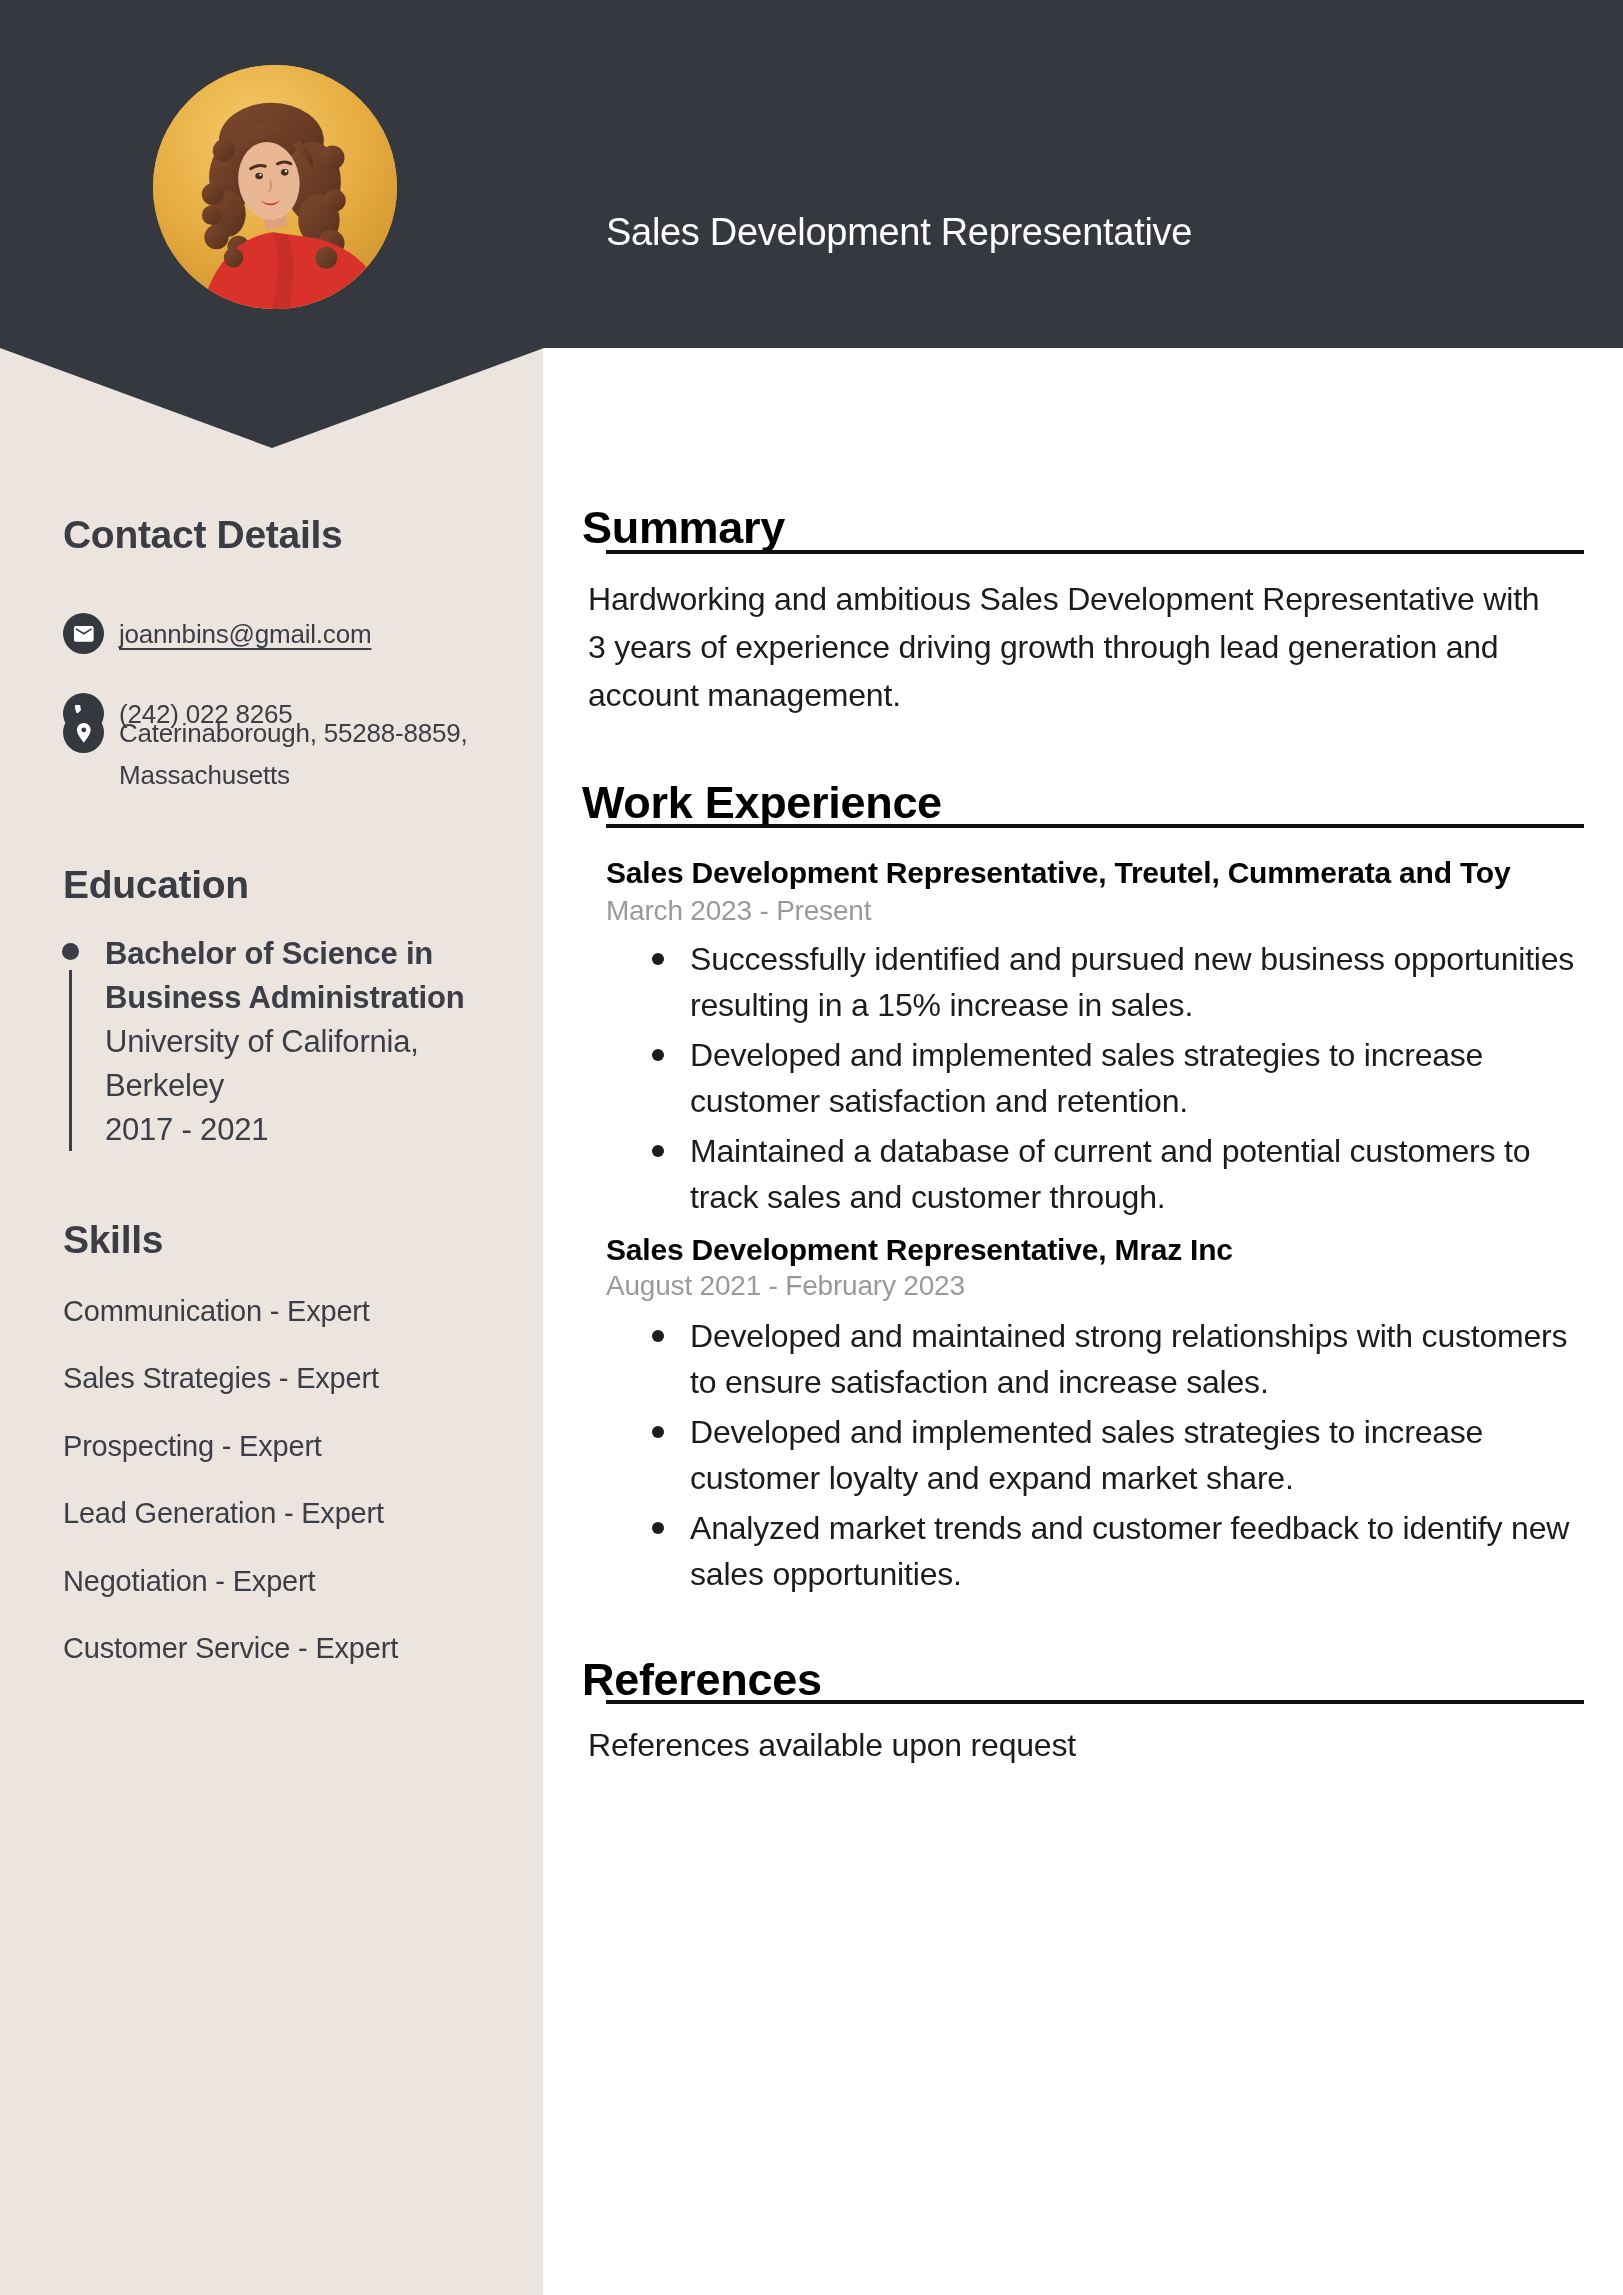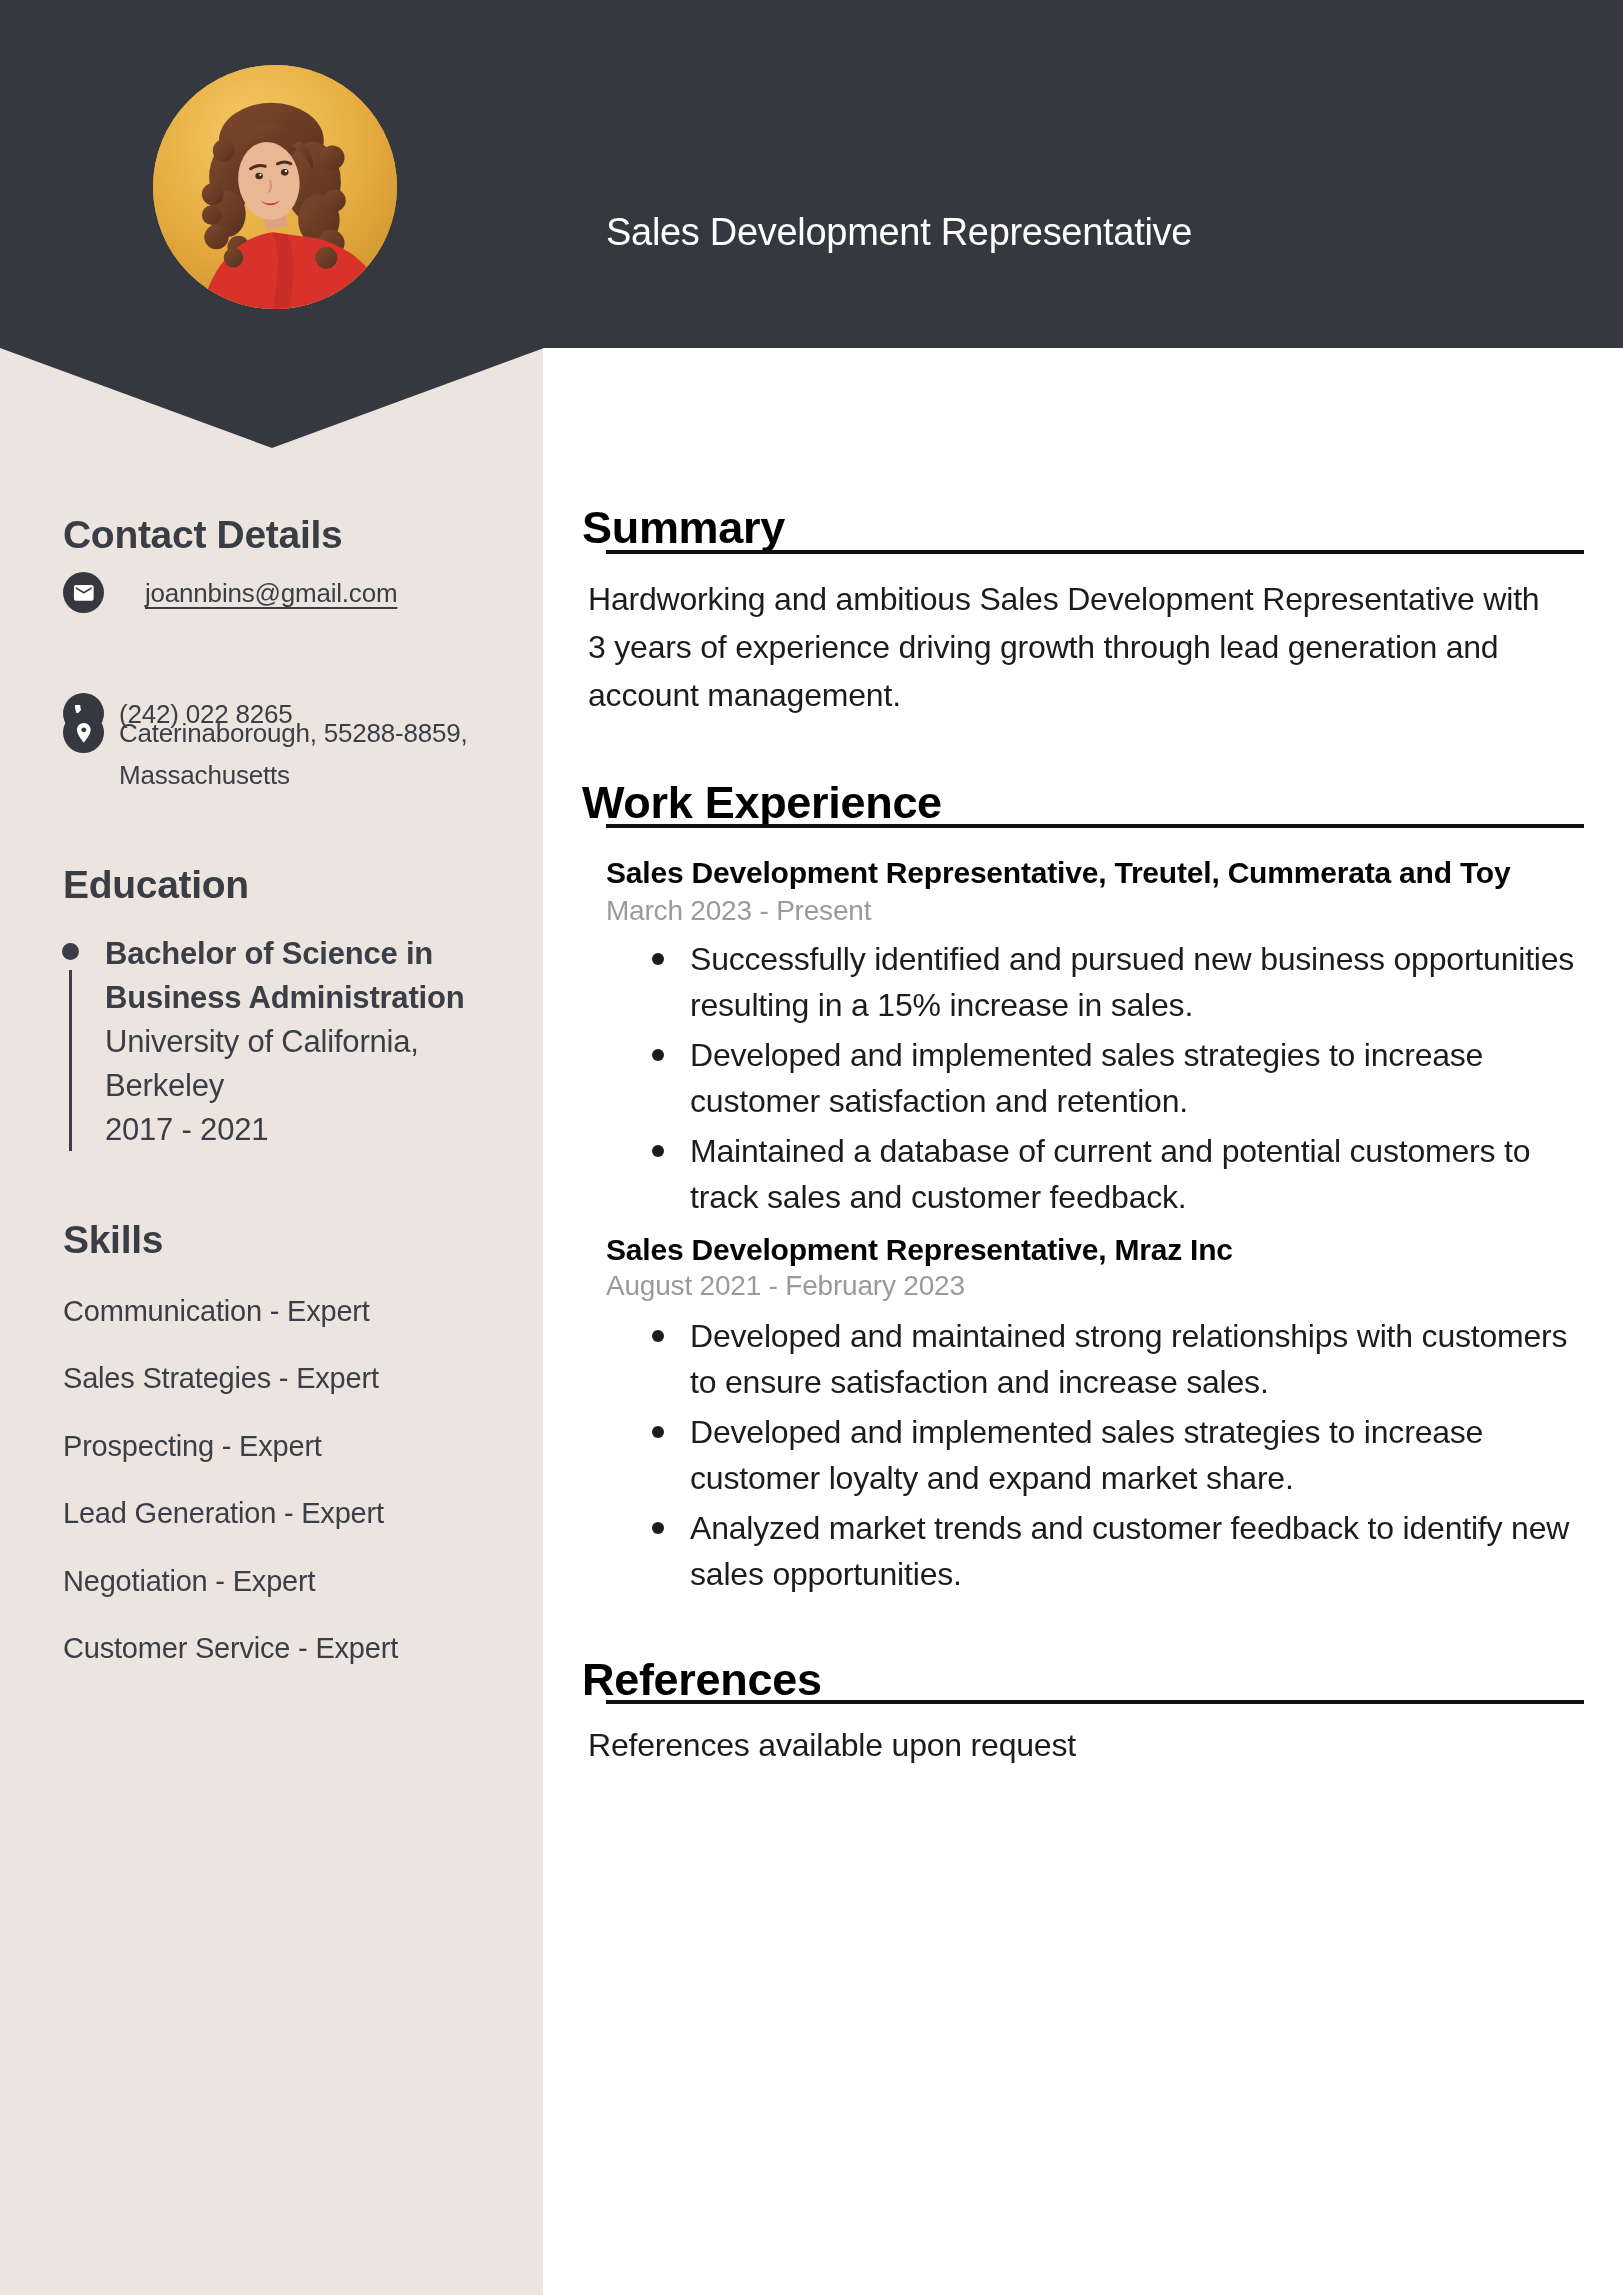--- a/index.html
+++ b/index.html
@@ -111,21 +111,21 @@
 
       <circle cx="66" cy="158" r="8" fill="url(#hairg)"></circle>
       <circle cx="142" cy="158" r="9" fill="url(#hairg)"></circle>
     </svg>
   </div>
 
   <div class="job-subtitle">Sales Development Representative</div>
 
   <div class="side-heading" style="top:515px;">Contact Details</div>
 
-  <div class="contact-row" style="top:572px;gap:26px;">
+  <div class="contact-row" style="top:613px;">
     <span class="cicon">
       <svg viewBox="0 0 24 24">
           <path d="M20 4H4c-1.1 0-2 .9-2 2v12c0 1.1.9 2 2 2h16c1.1 0 2-.9 2-2V6c0-1.1-.9-2-2-2zm0 4l-8 5-8-5V6l8 5 8-5v2z"></path>
         </svg>
     </span>
     <span class="ctext link">joannbins@gmail.com</span>
   </div>
 
   <div class="contact-row" style="top:649px;margin-top:44px;">
     <span class="cicon">
@@ -168,21 +168,21 @@
   <div class="body-text" style="top:575px;">Hardworking and ambitious Sales Development Representative with 3 years of experience driving growth through lead generation and account management.</div>
 
   <div class="main-heading" style="top:780px;">Work Experience</div>
   <div class="rule" style="top:824px;"></div>
 
   <div class="job-title" style="top:856px;">Sales Development Representative, Treutel, Cummerata and Toy</div>
   <div class="job-dates" style="top:895px;">March 2023 - Present</div>
   <ul class="bullets" style="top:936px;">
     <li>Successfully identified and pursued new business opportunities resulting in a 15% increase in sales.</li>
     <li>Developed and implemented sales strategies to increase customer satisfaction and retention.</li>
-    <li>Maintained a database of current and potential customers to track sales and customer feedback.</li>
+    <li>Maintained a database of current and potential customers to track sales and customer through.</li>
   </ul>
 
   <div class="job-title" style="top:1233px;">Sales Development Representative, Mraz Inc</div>
   <div class="job-dates" style="top:1270px;">August 2021 - February 2023</div>
   <ul class="bullets" style="top:1313px;">
     <li>Developed and maintained strong relationships with customers to ensure satisfaction and increase sales.</li>
     <li>Developed and implemented sales strategies to increase customer loyalty and expand market share.</li>
     <li>Analyzed market trends and customer feedback to identify new sales opportunities.</li>
   </ul>
 

